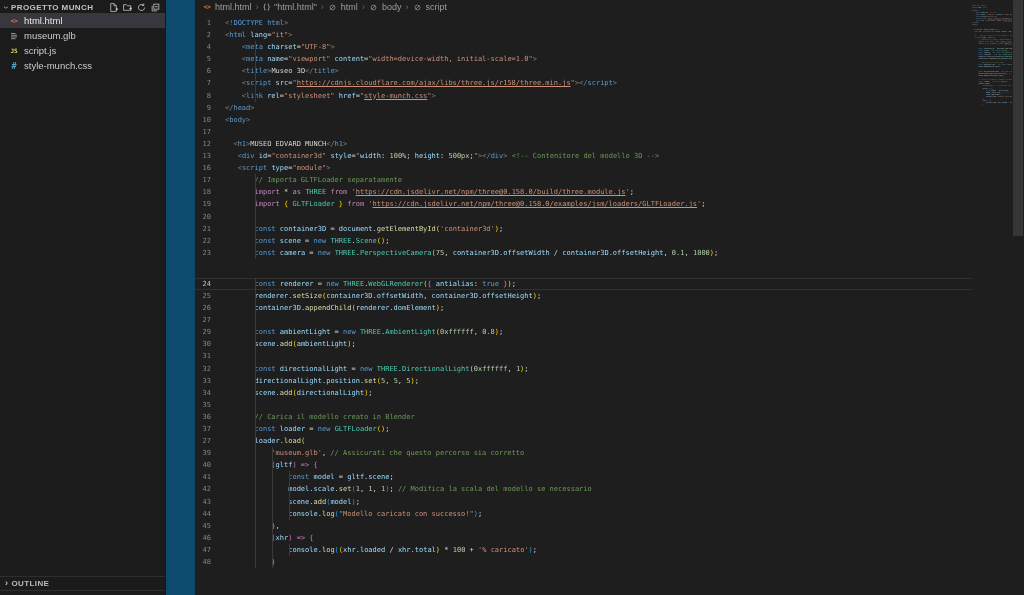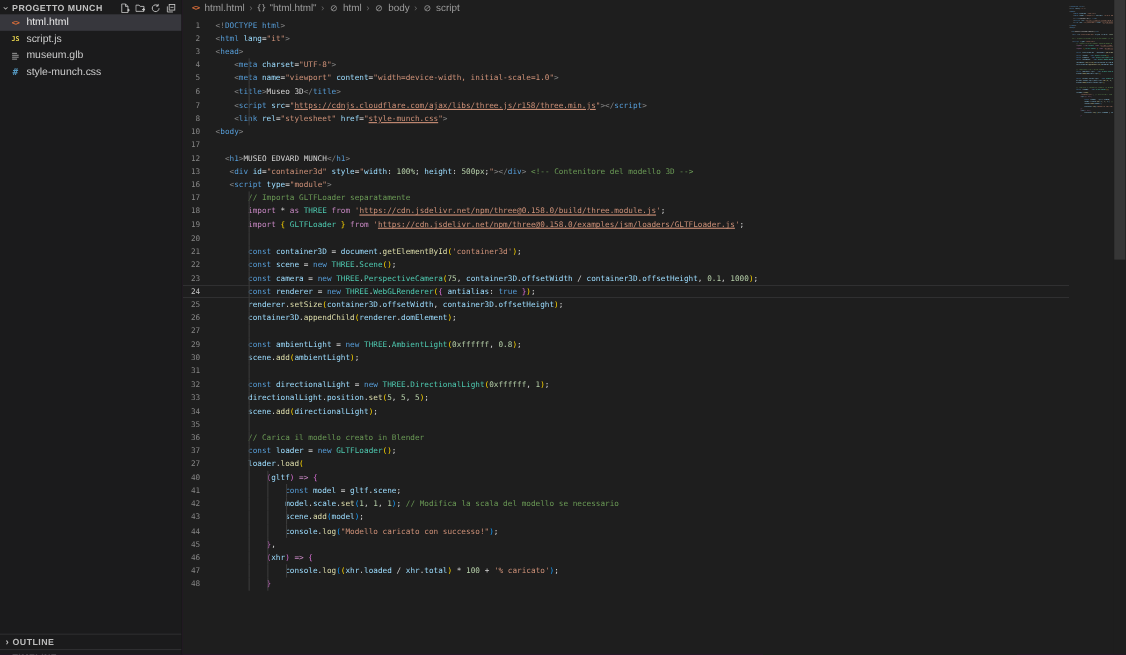--- a/index.html
+++ b/index.html
@@ -1,18 +1,18 @@
 <!DOCTYPE html>
 <html style="--pn: #808080; --tag: #569cd6; --attr: #9cdcfe; --str: #ce9178; --kw: #569cd6; --ctl: #c586c0; --cls: #4ec9b0; --fn: #dcdcaa; --vr: #9cdcfe; --num: #b5cea8; --cm: #6a9955; --txt: #d4d4d4; --op: #d4d4d4; --b1: #ffd700; --b2: #da70d6; --b3: #179fff;"><head>
 <meta charset="utf-8">
 <style>
   * { box-sizing: border-box; }
   html,body { margin:0; padding:0; background:#111; }
   body { width:1024px; height:595px; overflow:hidden; font-family:"Liberation Sans",sans-serif; }
-  .app { display:flex; width:1024px; height:595px; background:#701a75; }
+  .app { display:flex; width:1024px; height:595px; background:#0c4a6e;gap:29px; }
 
   
   .sidebar { width:166px; min-width:166px; background:#1b1b1c; display:flex; flex-direction:column; overflow:hidden; border-right:1px solid #161616; }
   .sb-header { height:13px; display:flex; align-items:center; padding:1px 5px 0 4px; }
   .chev-down { color:#bdbdbd; font-size:9px; display:inline-block; transform:rotate(90deg); line-height:1; }
   .sb-title { flex:1; font-size:8px; font-weight:bold; letter-spacing:.4px; color:#c2c2c2; margin-left:4px; white-space:nowrap; overflow:hidden; }
   .sb-actions { display:flex; gap:5px; align-items:center; }
   .sb-actions svg { display:block; }
   .file-list { display:flex; flex-direction:column; }
   .file-row { height:15px; display:flex; align-items:center; gap:5px; padding-left:9px; font-size:9.5px; color:#cccccc; cursor:pointer; white-space:nowrap; }
@@ -27,21 +27,21 @@
 
   
   .editor { flex:1; position:relative; background:#1e1e1e; overflow:hidden; }
   .breadcrumbs { height:14px; display:flex; align-items:center; gap:2px; padding-left:7px; font-size:9px; color:#9d9d9d; white-space:nowrap; }
   .crumb { display:flex; align-items:center; gap:3px; cursor:pointer; }
   .crumb-sep { color:#6b6b6b; margin:0 2px; font-size:9px; }
   .bc-braces { color:#b8b8b8; font-family:"DejaVu Sans Mono",monospace; font-size:7px; }
 
   .code-area { position:absolute; top:14px; left:0; right:52px; bottom:0; overflow:hidden; padding-top:3px; }
   .code-line { position:relative; height:12.1px; line-height:12.1px; font-family:"DejaVu Sans Mono",monospace; font-size:7px; white-space:pre; color:#d4d4d4; }
-  .code-line.active { box-shadow: inset 0 1px 0 #303031, inset 0 -1px 0 #303031; }
+  .code-line.active { box-shadow: inset 0 1px 0 #303031, inset 0 -1px 0 #303031; margin-top: 19px; }
   .ln { display:inline-block; width:30px; text-align:right; color:#858585; padding-right:14px; }
   .code-line.active .ln { color:#c6c6c6; }
   .guide { position:absolute; top:0; bottom:0; width:1px; background:#3a3a3a; }
 
   
   .t-pn  { color:var(--pn); }
   .t-tag { color:var(--tag); }
   .t-attr{ color:var(--attr); }
   .t-str { color:var(--str); }
   .t-lnk { color:var(--str); text-decoration:underline; }
@@ -101,30 +101,30 @@
             </svg>
           </span>
       </span>
     </div>
     <div class="file-list" id="file-list">
         <div class="file-row selected">
           <span class="fico html">&lt;&gt;</span>
           <span>html.html</span>
         </div>
         <div class="file-row">
+          <span class="fico">
+            <svg width="8" height="8" viewBox="0 0 16 16">
+              <path d="M2 3h9M2 6.5h12M2 10h12M2 13.5h9" stroke="#b5b5b5" stroke-width="1.5"></path>
+            </svg>
+          </span>
+          <span>museum.glb</span>
+        </div>
+        <div class="file-row">
           <span class="fico js">JS</span>
           <span>script.js</span>
-        </div>
-        <div class="file-row">
-          <span class="fico">
-            <svg width="8" height="8" viewBox="0 0 16 16">
-              <path d="M2 3h9M2 6.5h12M2 10h12M2 13.5h9" stroke="#b5b5b5" stroke-width="1.5"></path>
-            </svg>
-          </span>
-          <span>museum.glb</span>
         </div>
         <div class="file-row">
           <span class="fico css">#</span>
           <span>style-munch.css</span>
         </div>
       </div>
     <div class="sb-bottom">
       <div class="section">
         <span class="chev-right">›</span>
         <span>OUTLINE</span>
@@ -174,26 +174,26 @@
               <circle cx="8" cy="8" r="5.5" fill="none" stroke="#9d9d9d" stroke-width="1.6"></circle>
               <path d="M4 12L12 4" stroke="#9d9d9d" stroke-width="1.6"></path>
             </svg>
           </span>
           <span>script</span>
         </span>
       </div>
     <div class="code-area" id="code-area">
         <div class="code-line"><span class="ln">1</span><span class="t-pn">&lt;!</span><span class="t-tag">DOCTYPE html</span><span class="t-pn">&gt;</span></div>
         <div class="code-line"><span class="ln">2</span><span class="t-pn">&lt;</span><span class="t-tag">html</span><span class="t-attr"> lang</span><span class="t-op">=</span><span class="t-str">"it"</span><span class="t-pn">&gt;</span></div>
-        <div class="code-line"><span class="ln">3</span><span class="t-pn">&lt;</span><span class="t-tag">head</span><span class="t-pn">&gt;</span></div>
         <div class="code-line"><span class="ln">4</span><span class="guide" style="left: 59.848px;"></span>    <span class="t-pn">&lt;</span><span class="t-tag">meta</span><span class="t-attr"> charset</span><span class="t-op">=</span><span class="t-str">"UTF-8"</span><span class="t-pn">&gt;</span></div>
         <div class="code-line"><span class="ln">5</span><span class="guide" style="left: 59.848px;"></span>    <span class="t-pn">&lt;</span><span class="t-tag">meta</span><span class="t-attr"> name</span><span class="t-op">=</span><span class="t-str">"viewport"</span><span class="t-attr"> content</span><span class="t-op">=</span><span class="t-str">"width=device-width, initial-scale=1.0"</span><span class="t-pn">&gt;</span></div>
         <div class="code-line"><span class="ln">6</span><span class="guide" style="left: 59.848px;"></span>    <span class="t-pn">&lt;</span><span class="t-tag">title</span><span class="t-pn">&gt;</span><span class="t-txt">Museo 3D</span><span class="t-pn">&lt;/</span><span class="t-tag">title</span><span class="t-pn">&gt;</span></div>
         <div class="code-line"><span class="ln">7</span><span class="guide" style="left: 59.848px;"></span>    <span class="t-pn">&lt;</span><span class="t-tag">script</span><span class="t-attr"> src</span><span class="t-op">=</span><span class="t-str">"</span><span class="t-lnk">https://cdnjs.cloudflare.com/ajax/libs/three.js/r158/three.min.js</span><span class="t-str">"</span><span class="t-pn">&gt;&lt;/</span><span class="t-tag">script</span><span class="t-pn">&gt;</span></div>
         <div class="code-line"><span class="ln">8</span><span class="guide" style="left: 59.848px;"></span>    <span class="t-pn">&lt;</span><span class="t-tag">link</span><span class="t-attr"> rel</span><span class="t-op">=</span><span class="t-str">"stylesheet"</span><span class="t-attr"> href</span><span class="t-op">=</span><span class="t-str">"</span><span class="t-lnk">style-munch.css</span><span class="t-str">"</span><span class="t-pn">&gt;</span></div>
+        <div class="code-line"><span class="ln">9</span><span class="t-pn">&lt;/</span><span class="t-tag">head</span><span class="t-pn">&gt;</span></div>
         <div class="code-line"><span class="ln">10</span><span class="t-pn">&lt;</span><span class="t-tag">body</span><span class="t-pn">&gt;</span></div>
         <div class="code-line"><span class="ln">17</span></div>
         <div class="code-line"><span class="ln">12</span>  <span class="t-pn">&lt;</span><span class="t-tag">h1</span><span class="t-pn">&gt;</span><span class="t-txt">MUSEO EDVARD MUNCH</span><span class="t-pn">&lt;/</span><span class="t-tag">h1</span><span class="t-pn">&gt;</span></div>
         <div class="code-line"><span class="ln">13</span>   <span class="t-pn">&lt;</span><span class="t-tag">div</span><span class="t-attr"> id</span><span class="t-op">=</span><span class="t-str">"container3d"</span><span class="t-attr"> style</span><span class="t-op">=</span><span class="t-str">"</span><span class="t-attr">width</span><span class="t-op">:</span><span class="t-num"> 100%</span><span class="t-op">;</span><span class="t-attr"> height</span><span class="t-op">:</span><span class="t-num"> 500px</span><span class="t-op">;</span><span class="t-str">"</span><span class="t-pn">&gt;&lt;/</span><span class="t-tag">div</span><span class="t-pn">&gt;</span><span class="t-cm"> &lt;!-- Contenitore del modello 3D --&gt;</span></div>
         <div class="code-line"><span class="ln">16</span>   <span class="t-pn">&lt;</span><span class="t-tag">script</span><span class="t-attr"> type</span><span class="t-op">=</span><span class="t-str">"module"</span><span class="t-pn">&gt;</span></div>
         <div class="code-line"><span class="ln">17</span><span class="guide" style="left: 59.848px;"></span>       <span class="t-cm">// Importa GLTFLoader separatamente</span></div>
         <div class="code-line"><span class="ln">18</span><span class="guide" style="left: 59.848px;"></span>       <span class="t-ctl">import </span><span class="t-op">* </span><span class="t-ctl">as </span><span class="t-cls">THREE </span><span class="t-ctl">from </span><span class="t-str">'</span><span class="t-lnk">https://cdn.jsdelivr.net/npm/three@0.158.0/build/three.module.js</span><span class="t-str">'</span><span class="t-op">;</span></div>
         <div class="code-line"><span class="ln">19</span><span class="guide" style="left: 59.848px;"></span>       <span class="t-ctl">import </span><span class="t-b1">{ </span><span class="t-cls">GLTFLoader</span><span class="t-b1"> }</span><span class="t-ctl"> from </span><span class="t-str">'</span><span class="t-lnk">https://cdn.jsdelivr.net/npm/three@0.158.0/examples/jsm/loaders/GLTFLoader.js</span><span class="t-str">'</span><span class="t-op">;</span></div>
         <div class="code-line"><span class="ln">20</span><span class="guide" style="left: 59.848px;"></span>       </div>
         <div class="code-line"><span class="ln">21</span><span class="guide" style="left: 59.848px;"></span>       <span class="t-kw">const </span><span class="t-vr">container3D </span><span class="t-op">= </span><span class="t-vr">document</span><span class="t-op">.</span><span class="t-fn">getElementById</span><span class="t-b1">(</span><span class="t-str">'container3d'</span><span class="t-b1">)</span><span class="t-op">;</span></div>
@@ -206,20 +206,21 @@
         <div class="code-line"><span class="ln">29</span><span class="guide" style="left: 59.848px;"></span>       <span class="t-kw">const </span><span class="t-vr">ambientLight </span><span class="t-op">= </span><span class="t-kw">new </span><span class="t-cls">THREE</span><span class="t-op">.</span><span class="t-cls">AmbientLight</span><span class="t-b1">(</span><span class="t-num">0xffffff</span><span class="t-op">, </span><span class="t-num">0.8</span><span class="t-b1">)</span><span class="t-op">;</span></div>
         <div class="code-line"><span class="ln">30</span><span class="guide" style="left: 59.848px;"></span>       <span class="t-vr">scene</span><span class="t-op">.</span><span class="t-fn">add</span><span class="t-b1">(</span><span class="t-vr">ambientLight</span><span class="t-b1">)</span><span class="t-op">;</span></div>
         <div class="code-line"><span class="ln">31</span><span class="guide" style="left: 59.848px;"></span>       </div>
         <div class="code-line"><span class="ln">32</span><span class="guide" style="left: 59.848px;"></span>       <span class="t-kw">const </span><span class="t-vr">directionalLight </span><span class="t-op">= </span><span class="t-kw">new </span><span class="t-cls">THREE</span><span class="t-op">.</span><span class="t-cls">DirectionalLight</span><span class="t-b1">(</span><span class="t-num">0xffffff</span><span class="t-op">, </span><span class="t-num">1</span><span class="t-b1">)</span><span class="t-op">;</span></div>
         <div class="code-line"><span class="ln">33</span><span class="guide" style="left: 59.848px;"></span>       <span class="t-vr">directionalLight</span><span class="t-op">.</span><span class="t-vr">position</span><span class="t-op">.</span><span class="t-fn">set</span><span class="t-b1">(</span><span class="t-num">5</span><span class="t-op">, </span><span class="t-num">5</span><span class="t-op">, </span><span class="t-num">5</span><span class="t-b1">)</span><span class="t-op">;</span></div>
         <div class="code-line"><span class="ln">34</span><span class="guide" style="left: 59.848px;"></span>       <span class="t-vr">scene</span><span class="t-op">.</span><span class="t-fn">add</span><span class="t-b1">(</span><span class="t-vr">directionalLight</span><span class="t-b1">)</span><span class="t-op">;</span></div>
         <div class="code-line"><span class="ln">35</span><span class="guide" style="left: 59.848px;"></span>       </div>
         <div class="code-line"><span class="ln">36</span><span class="guide" style="left: 59.848px;"></span>       <span class="t-cm">// Carica il modello creato in Blender</span></div>
         <div class="code-line"><span class="ln">37</span><span class="guide" style="left: 59.848px;"></span>       <span class="t-kw">const </span><span class="t-vr">loader </span><span class="t-op">= </span><span class="t-kw">new </span><span class="t-cls">GLTFLoader</span><span class="t-b1">()</span><span class="t-op">;</span></div>
         <div class="code-line"><span class="ln">27</span><span class="guide" style="left: 59.848px;"></span>       <span class="t-vr">loader</span><span class="t-op">.</span><span class="t-fn">load</span><span class="t-b1">(</span></div>
+        <div class="code-line"><span class="ln">39</span><span class="guide" style="left: 59.848px;"></span><span class="guide" style="left: 76.696px;"></span>           <span class="t-str">'museum.glb'</span><span class="t-op">,</span><span class="t-cm"> // Assicurati che questo percorso sia corretto</span></div>
         <div class="code-line"><span class="ln">40</span><span class="guide" style="left: 59.848px;"></span><span class="guide" style="left: 76.696px;"></span>           <span class="t-b2">(</span><span class="t-vr">gltf</span><span class="t-b2">)</span><span class="t-ctl"> =&gt; </span><span class="t-b2">{</span></div>
         <div class="code-line"><span class="ln">41</span><span class="guide" style="left: 59.848px;"></span><span class="guide" style="left: 76.696px;"></span><span class="guide" style="left: 93.544px;"></span>               <span class="t-kw">const </span><span class="t-vr">model </span><span class="t-op">= </span><span class="t-vr">gltf</span><span class="t-op">.</span><span class="t-vr">scene</span><span class="t-op">;</span></div>
         <div class="code-line"><span class="ln">42</span><span class="guide" style="left: 59.848px;"></span><span class="guide" style="left: 76.696px;"></span><span class="guide" style="left: 93.544px;"></span>               <span class="t-vr">model</span><span class="t-op">.</span><span class="t-vr">scale</span><span class="t-op">.</span><span class="t-fn">set</span><span class="t-b3">(</span><span class="t-num">1</span><span class="t-op">, </span><span class="t-num">1</span><span class="t-op">, </span><span class="t-num">1</span><span class="t-b3">)</span><span class="t-op">; </span><span class="t-cm">// Modifica la scala del modello se necessario</span></div>
         <div class="code-line"><span class="ln">43</span><span class="guide" style="left: 59.848px;"></span><span class="guide" style="left: 76.696px;"></span><span class="guide" style="left: 93.544px;"></span>               <span class="t-vr">scene</span><span class="t-op">.</span><span class="t-fn">add</span><span class="t-b3">(</span><span class="t-vr">model</span><span class="t-b3">)</span><span class="t-op">;</span></div>
         <div class="code-line"><span class="ln">44</span><span class="guide" style="left: 59.848px;"></span><span class="guide" style="left: 76.696px;"></span><span class="guide" style="left: 93.544px;"></span>               <span class="t-vr">console</span><span class="t-op">.</span><span class="t-fn">log</span><span class="t-b3">(</span><span class="t-str">"Modello caricato con successo!"</span><span class="t-b3">)</span><span class="t-op">;</span></div>
         <div class="code-line"><span class="ln">45</span><span class="guide" style="left: 59.848px;"></span><span class="guide" style="left: 76.696px;"></span>           <span class="t-b2">}</span><span class="t-op">,</span></div>
         <div class="code-line"><span class="ln">46</span><span class="guide" style="left: 59.848px;"></span><span class="guide" style="left: 76.696px;"></span>           <span class="t-b2">(</span><span class="t-vr">xhr</span><span class="t-b2">)</span><span class="t-ctl"> =&gt; </span><span class="t-b2">{</span></div>
         <div class="code-line"><span class="ln">47</span><span class="guide" style="left: 59.848px;"></span><span class="guide" style="left: 76.696px;"></span><span class="guide" style="left: 93.544px;"></span>               <span class="t-vr">console</span><span class="t-op">.</span><span class="t-fn">log</span><span class="t-b3">(</span><span class="t-b1">(</span><span class="t-vr">xhr</span><span class="t-op">.</span><span class="t-vr">loaded</span><span class="t-op"> / </span><span class="t-vr">xhr</span><span class="t-op">.</span><span class="t-vr">total</span><span class="t-b1">)</span><span class="t-op"> * </span><span class="t-num">100</span><span class="t-op"> + </span><span class="t-str">'% caricato'</span><span class="t-b3">)</span><span class="t-op">;</span></div>
         <div class="code-line"><span class="ln">48</span><span class="guide" style="left: 59.848px;"></span><span class="guide" style="left: 76.696px;"></span>           <span class="t-b2">}</span></div>
       </div>

